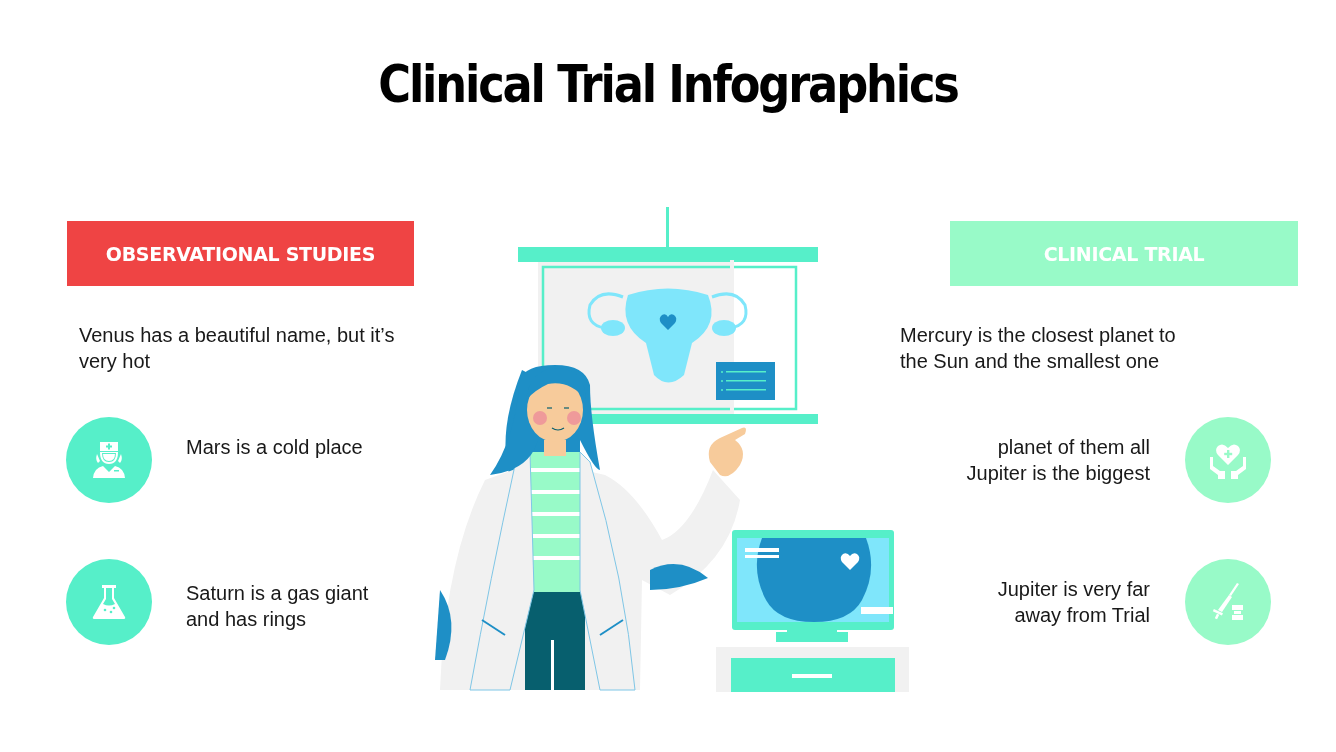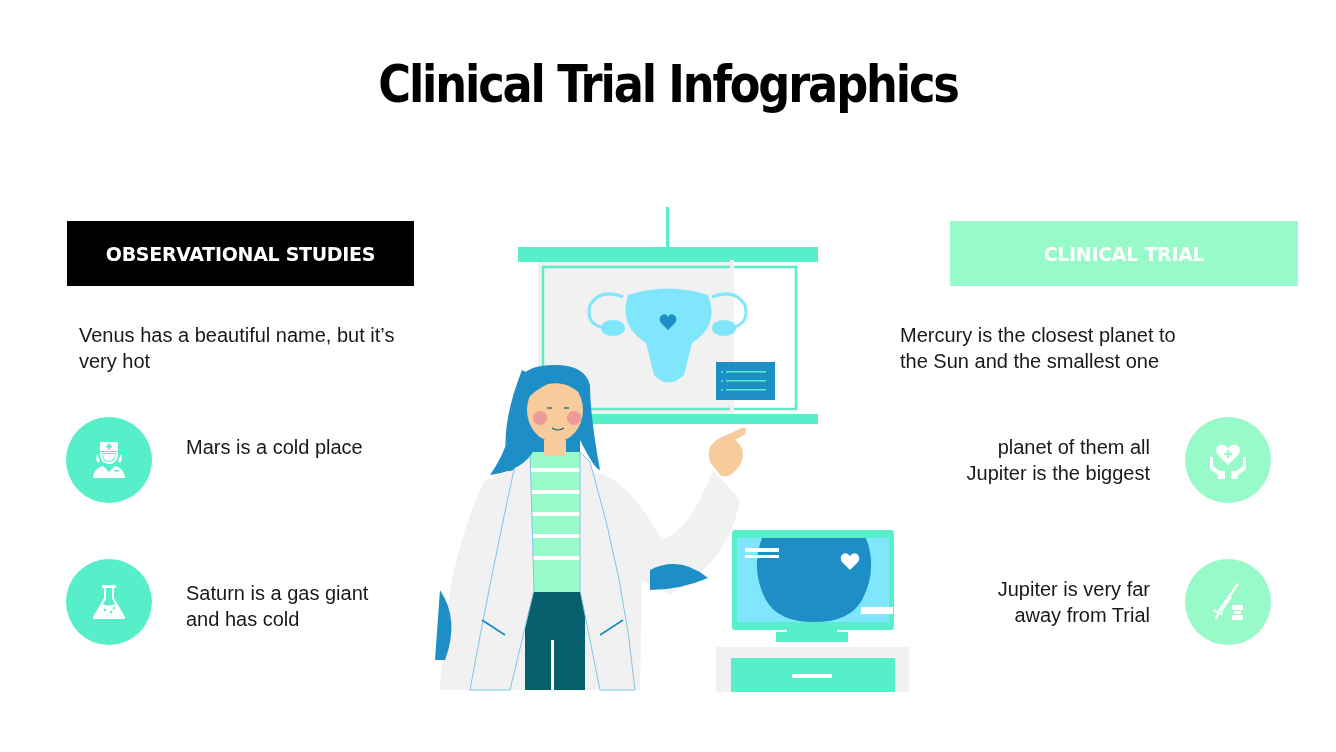--- a/index.html
+++ b/index.html
@@ -3,21 +3,21 @@
 <meta charset="utf-8">
 <style>
   html, body { margin:0; padding:0; }
   body { width:1336px; height:752px; background:#ffffff; position:relative; overflow:hidden;
          font-family:"Liberation Sans", sans-serif; color:#191919; }
   .title { position:absolute; left:0; top:44px; width:1336px; text-align:center;
            font-family:"DejaVu Sans", sans-serif; font-weight:bold; font-size:52px;
            letter-spacing:-2.5px; transform:scaleX(0.86); transform-origin:668px 0; color:#000; line-height:80px; }
   .header-bar { position:absolute; top:221px; height:65px; display:flex; align-items:center; justify-content:center;
                 color:#fff; font-family:"DejaVu Sans", sans-serif; font-weight:bold; font-size:19px; letter-spacing:-0.3px; }
-  .hb-left { left:67px; width:347px; background:#000000; }
+  .hb-left { left:67px; width:347px; background:#ef4444; }
   .hb-right { left:922px; width:348px; background:#98fac8;margin-left:28px; }
   .intro { position:absolute; top:322px; font-size:20px; line-height:26px; }
   .intro-left { left:79px; width:340px; text-align:left; }
   .intro-right { left:900px; width:358px; text-align:left; }
   .item-text { position:absolute; font-size:20px; line-height:26px; }
   .left-text { left:186px; width:240px; text-align:left; }
   .right-text { left:900px; width:250px; text-align:right; }
   .circle { position:absolute; width:86px; height:86px; border-radius:50%; display:flex; align-items:center; justify-content:center; }
   .c-left { left:66px; background:#56efc9; }
   .c-right { left:1185px; background:#98fac8; }
@@ -57,21 +57,21 @@
     <path d="M15 6 L25 6 L25 16 L36 35 Q37 37 34 37 L6 37 Q3 37 4 35 L15 16 Z" fill="#fff"></path>
     <path d="M17 6 L23 6 L23 17 L26 22 Q20 25 14 22 L17 17 Z" fill="#56efc9"></path>
     <circle cx="20" cy="14" r="1.3" fill="#56efc9"></circle>
     <circle cx="16" cy="28" r="1.3" fill="#56efc9"></circle>
     <circle cx="22" cy="30" r="1.3" fill="#56efc9"></circle>
     <circle cx="25" cy="26" r="1.3" fill="#56efc9"></circle>
   </svg>
 </div>
 <div class="item-text left-text" style="top:580px;">
   <div>Saturn is a gas giant</div>
-  <div>and has cold</div>
+  <div>and has rings</div>
 </div>
 
 <div class="header-bar hb-right">
   <span>CLINICAL TRIAL</span>
 </div>
 <div class="intro intro-right">
   <div>Mercury is the closest planet to</div>
   <div>the Sun and the smallest one</div>
 </div>
 

